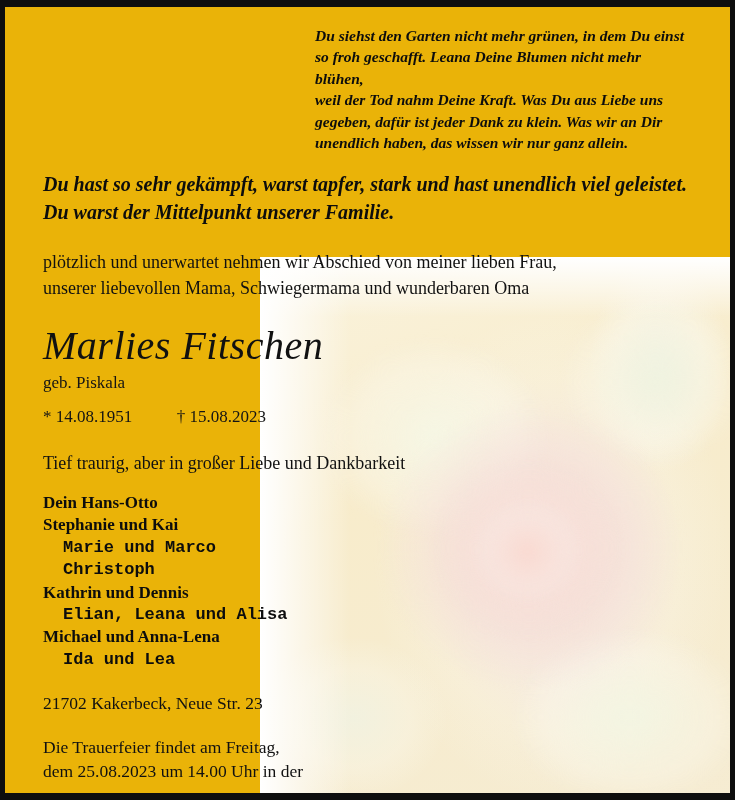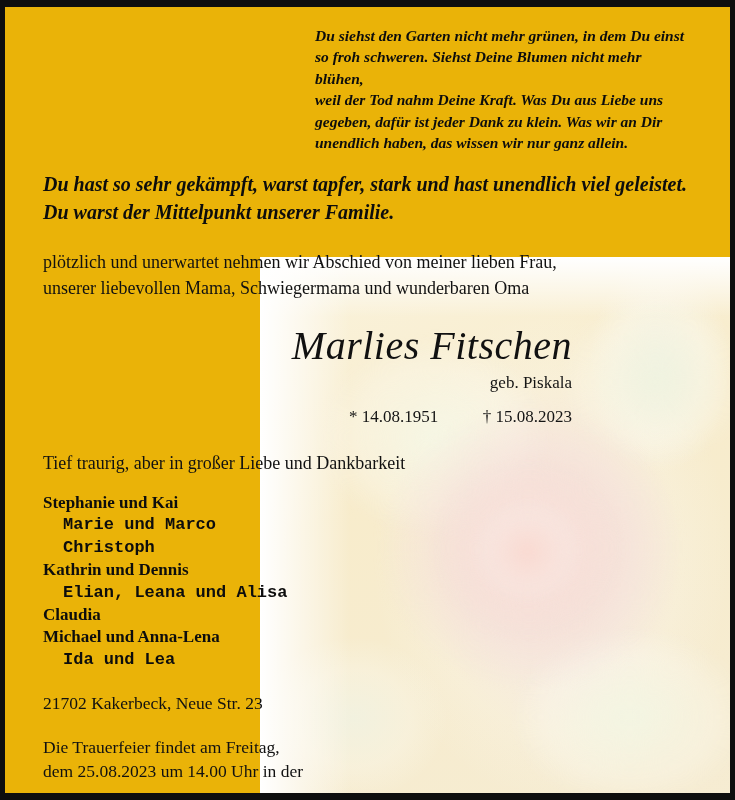--- a/index.html
+++ b/index.html
@@ -90,21 +90,21 @@
     color: #0d0d0d;
   }
   .intro {
     margin: 24px 0 0 0;
     font-size: 18px;
     line-height: 1.4;
     color: #111111;
   }
   .name-block {
     margin: 22px 0 0 0;
-    text-align: right;
+    text-align: left;
     padding-right: 120px;
   }
   .name {
     font-style: italic;
     font-size: 40px;
     line-height: 1.15;
     color: #111111;
     letter-spacing: 0.5px;
   }
   .maiden {
@@ -163,21 +163,21 @@
     <div class="petal p2"></div>
     <div class="petal p3"></div>
     <div class="fade-top"></div>
     <div class="fade-left"></div>
   </div>
 
   <div class="content">
 
     <div class="poem">
       <div>Du siehst den Garten nicht mehr grünen, in dem Du einst</div>
-      <div>so froh schweren. Siehst Deine Blumen nicht mehr blühen,</div>
+      <div>so froh geschafft. Leana Deine Blumen nicht mehr blühen,</div>
       <div>weil der Tod nahm Deine Kraft. Was Du aus Liebe uns</div>
       <div>gegeben, dafür ist jeder Dank zu klein. Was wir an Dir</div>
       <div>unendlich haben, das wissen wir nur ganz allein.</div>
     </div>
 
     <div class="verse2">
       <div>Du hast so sehr gekämpft, warst tapfer, stark und hast unendlich viel geleistet.</div>
       <div>Du warst der Mittelpunkt unserer Familie.</div>
     </div>
 
@@ -192,26 +192,26 @@
       <div class="dates">
         <span>* 14.08.1951</span>
         <span class="sep"></span>
         <span>† 15.08.2023</span>
       </div>
     </div>
 
     <div class="tribute">Tief traurig, aber in großer Liebe und Dankbarkeit</div>
 
     <div class="family">
+      <div>Dein Hans-Otto</div>
       <div>Stephanie und Kai</div>
       <div class="indent">Marie und Marco</div>
       <div class="indent">Christoph</div>
       <div>Kathrin und Dennis</div>
       <div class="indent">Elian, Leana und Alisa</div>
-      <div>Claudia</div>
       <div>Michael und Anna-Lena</div>
       <div class="indent">Ida und Lea</div>
     </div>
 
     <div class="address">21702 Kakerbeck, Neue Str. 23</div>
 
     <div class="service">
       <div>Die Trauerfeier findet am Freitag,</div>
       <div>dem 25.08.2023 um 14.00 Uhr in der</div>
 

